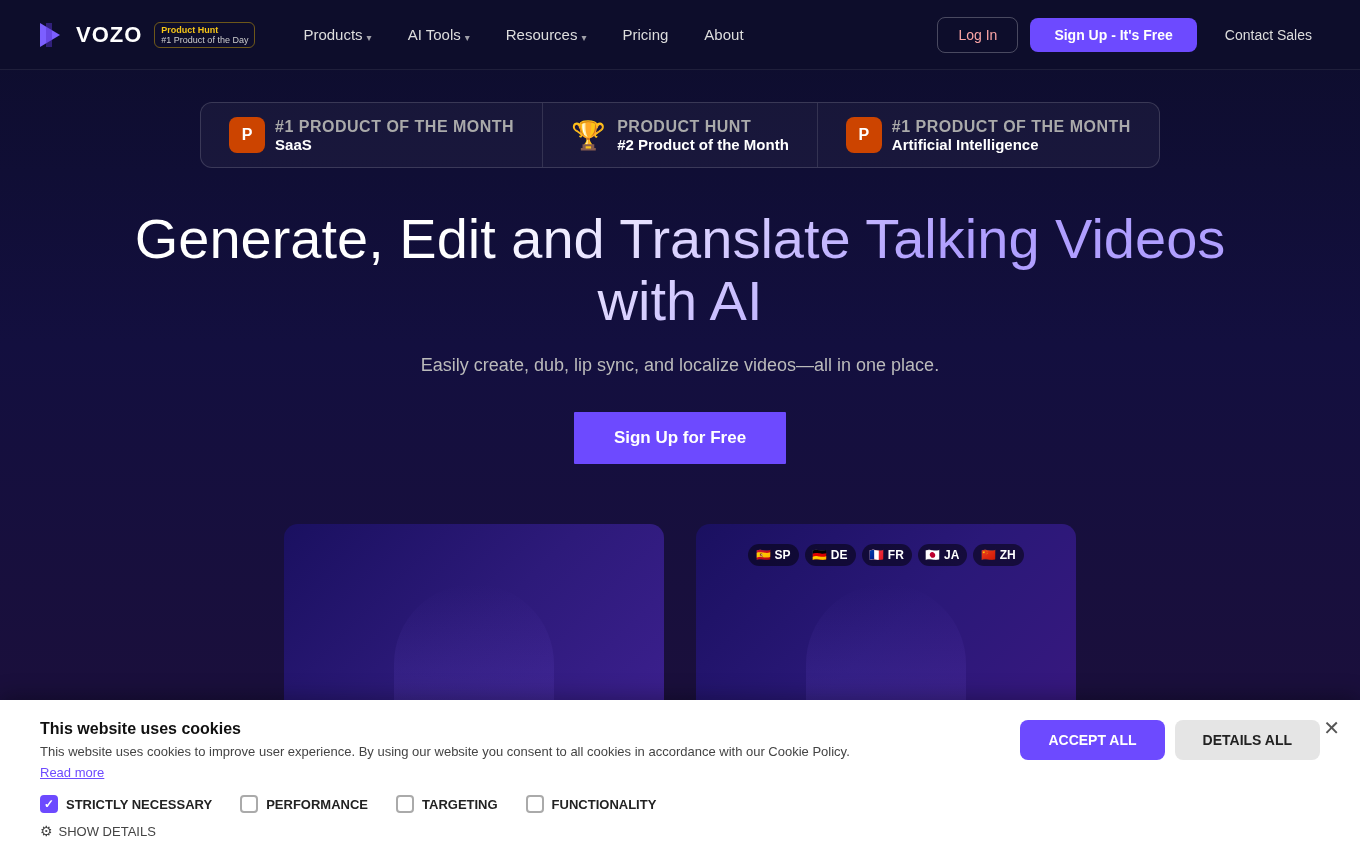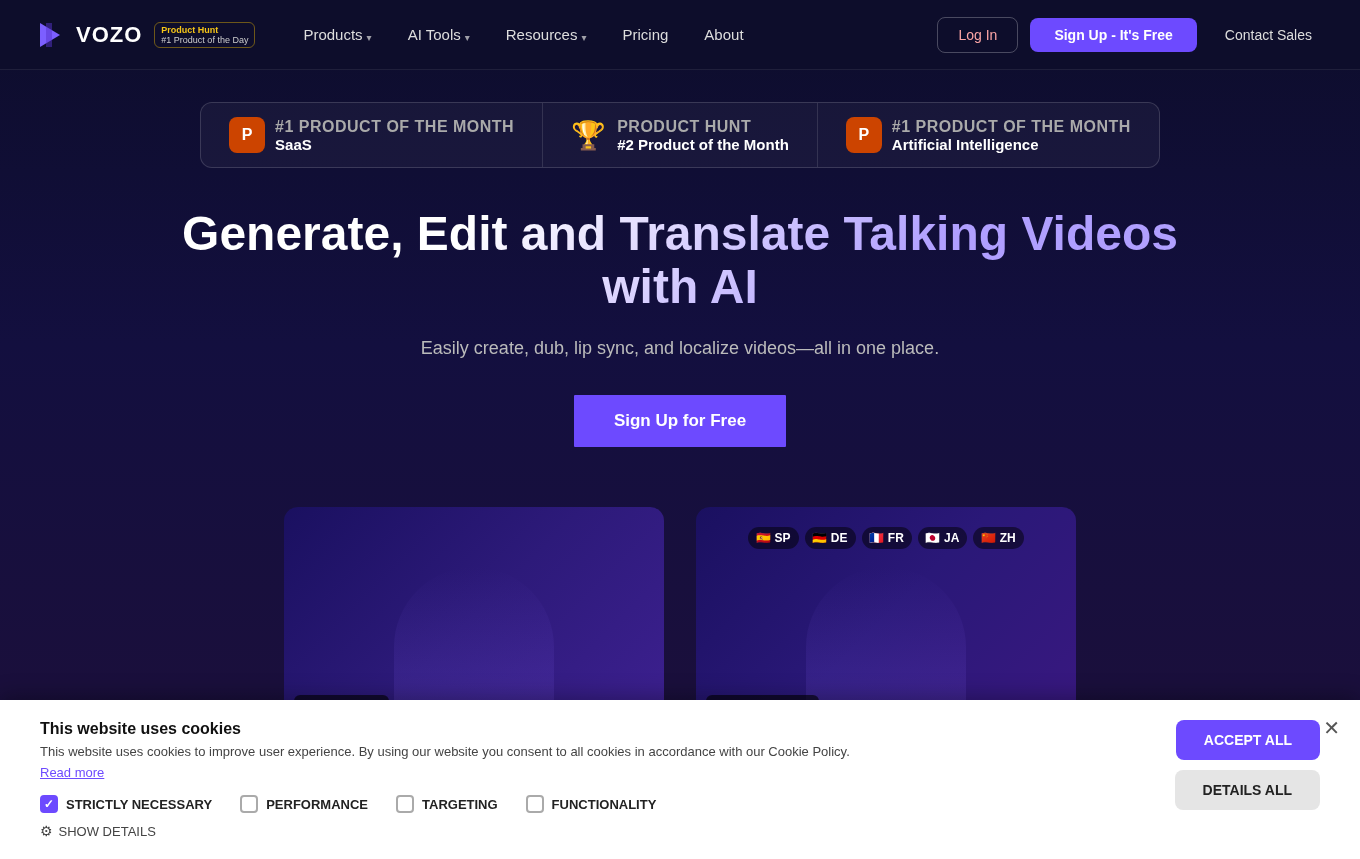--- a/index.html
+++ b/index.html
@@ -180,22 +180,22 @@
       font-weight: 600;
       color: #fff;
     }
 
     
     .hero {
       text-align: center;
       padding: 16px 20px 40px;
     }
     .hero-headline {
-      font-size: 48px;
-      font-weight: 700;
+      font-size: 56px;
+      font-weight: 400;
       line-height: 1.1;
       background: linear-gradient(135deg, #fff 30%, #b09fff 70%);
       -webkit-background-clip: text;
       -webkit-text-fill-color: transparent;
       background-clip: text;
       margin-bottom: 24px;
       max-width: 1100px;
       margin-left: auto;
       margin-right: auto;
     }
@@ -385,21 +385,21 @@
     .cookie-main-row {
       display: flex;
       align-items: flex-start;
       gap: 40px;
     }
     .cookie-text-col {
       flex: 1;
     }
     .cookie-actions-col {
       display: flex;
-      flex-direction: column;
+      flex-direction: row;
       align-items: flex-end;
       gap: 10px;
       min-width: 280px;
       justify-content: flex-end;
     }
   </style>
 </head>
 <body>
 
 <nav>

